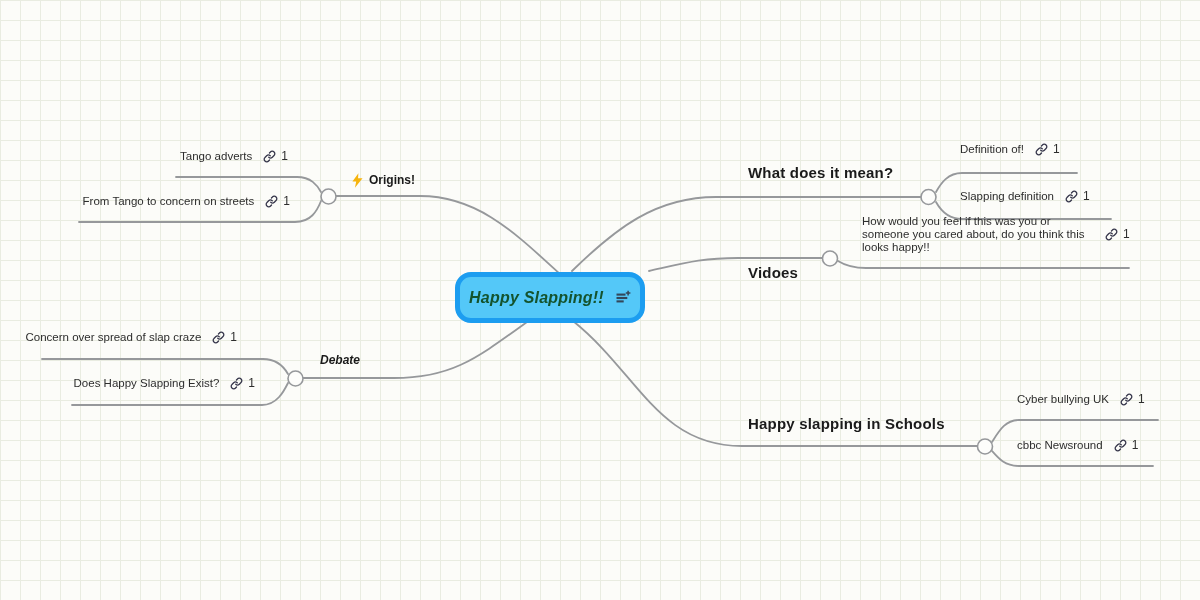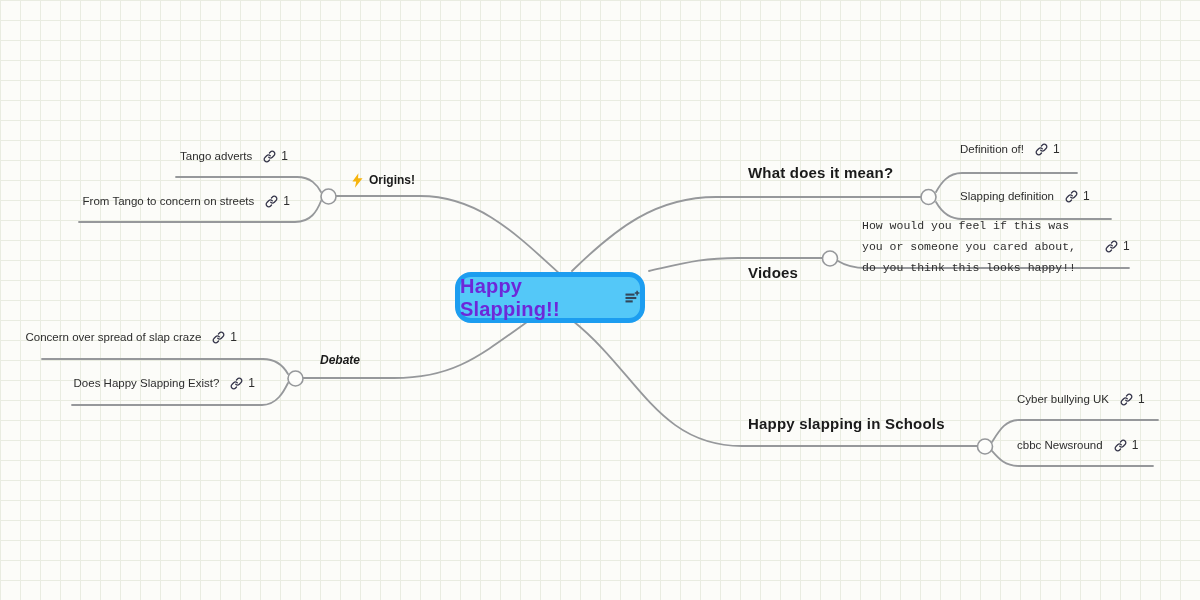--- a/index.html
+++ b/index.html
@@ -26,32 +26,32 @@
   }
   .child-label{font-size:11.5px;color:#2d2d2d;}
   .l1{font-weight:bold;font-size:15px;color:#1a1a1a;letter-spacing:.2px;}
   .l1-small{font-weight:bold;font-size:12px;color:#1a1a1a;}
   .italic{font-style:italic;}
   .link-chip{display:inline-flex;align-items:center;margin-left:11px;cursor:pointer;}
   .link-count{font-size:12px;color:#2d2d2d;margin-left:5px;}
   .bolt{display:inline-flex;margin-right:6px;}
 
   .wrap-row{white-space:normal;}
-  .wrap-row .child-label{display:inline-block;width:232px;line-height:21px;font-family:Liberation Mono, monospace;}
+  .wrap-row .child-label{display:inline-block;width:232px;line-height:13px;}
 
   .root-node{
     position:absolute;left:455px;top:272px;
     width:190px;height:51px;box-sizing:border-box;
     background:#54c8f8;
     border:5px solid #1c9df0;
     border-radius:16px;
     display:flex;align-items:center;justify-content:center;
     cursor:pointer;
   }
-  .root-label{font-size:20px;font-weight:bold;color:#6d28d9;letter-spacing:.2px;}
+  .root-label{font-size:16px;font-weight:bold;font-style:italic;color:#14532d;letter-spacing:.2px;}
   .note-icon{display:inline-flex;margin-left:11px;cursor:pointer;}
 </style>
 </head>
 <body>
 
 <div class="canvas">
 
   <svg class="connectors" width="1200" height="600">
 
     <path class="connector" d="M561,275 C515,233 478,196 420,196 L336,196"></path>

